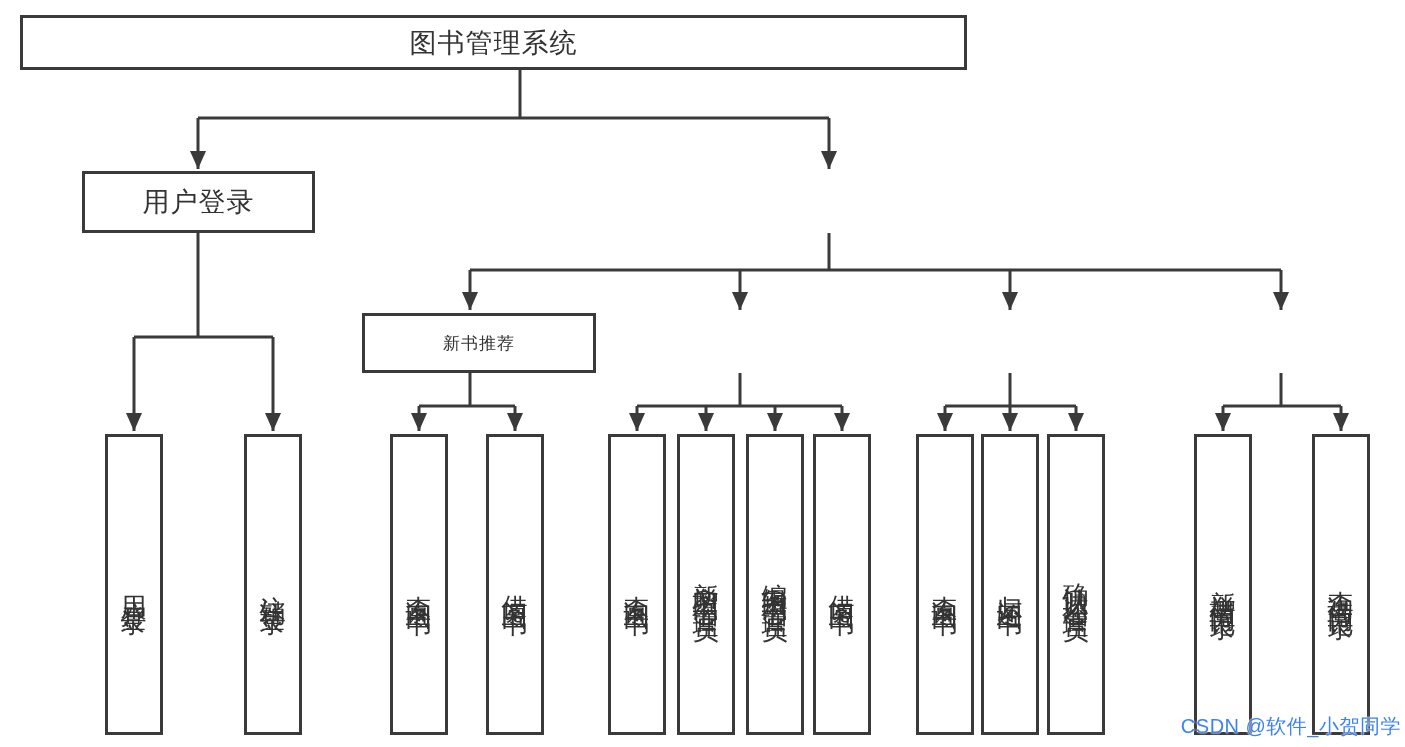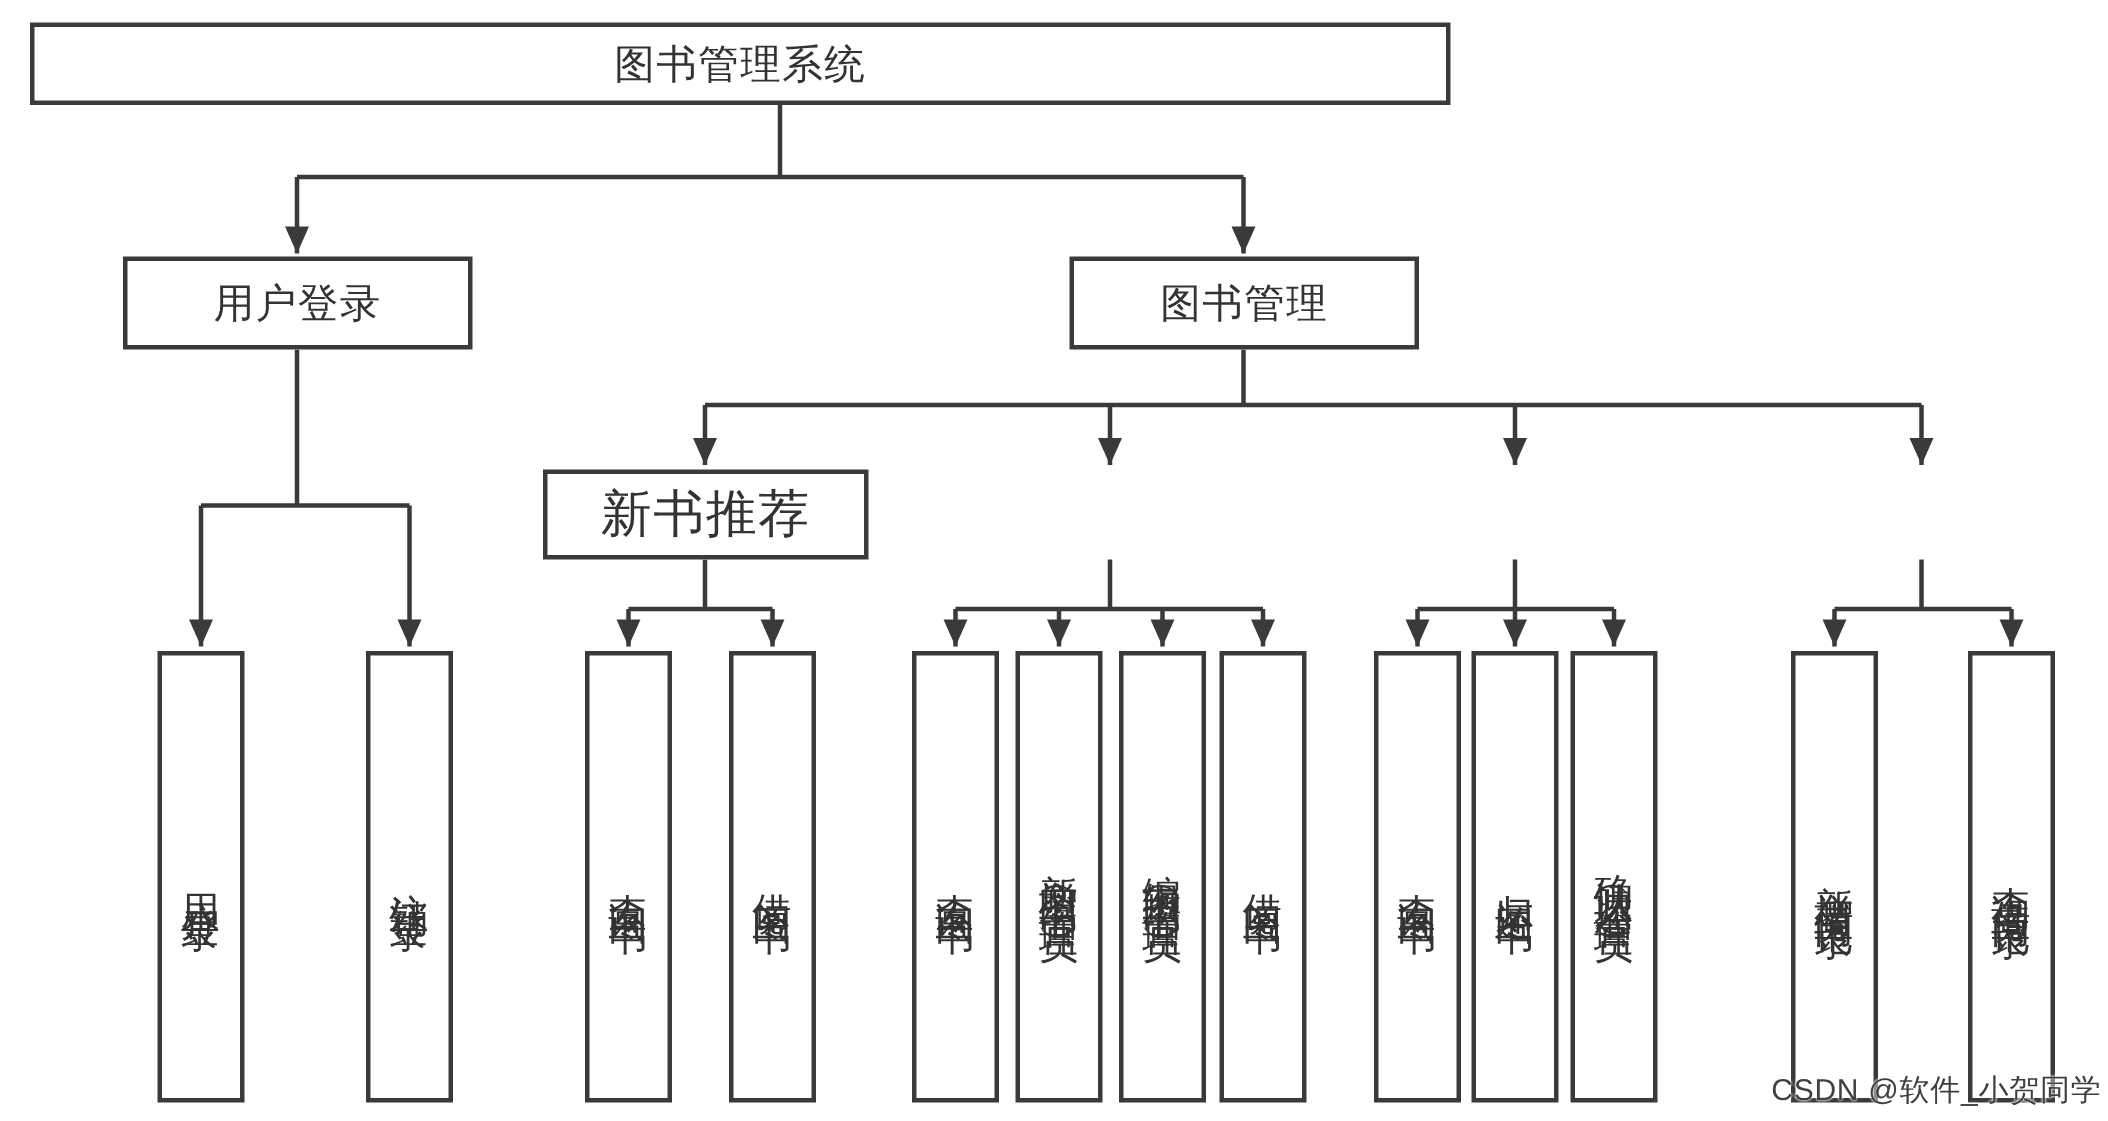--- a/index.html
+++ b/index.html
@@ -25,40 +25,40 @@
     border: 3px solid #3a3a3a;
     display: flex;
     align-items: center;
     justify-content: center;
     font-size: 27px;
     letter-spacing: 1px;
     color: #333333;
     white-space: nowrap;
   }
   .lvl2 { top: 171px; width: 233px; height: 62px; }
-  .lvl3 { top: 313px; width: 217px; height: 60px; font-size: 34px; }
+  .lvl3 { top: 313px; width: 234px; height: 60px; font-size: 17px; }
   .leaf {
     top: 434px;
     width: 58px;
     height: 301px;
     border-width: 3px;
     writing-mode: vertical-rl;
     text-orientation: mixed;
     font-size: 26px;
     letter-spacing: 5px;
     line-height: 1;
     white-space: normal;
   }
   .watermark {
     position: absolute;
     top: 713px;
     right: 4px;
     font-size: 20px;
     letter-spacing: 0.5px;
-    color: #404040;
+    color: #3b82f6;
     text-shadow: 0 0 2px #ffffff, 0 0 2px #ffffff;
     z-index: 5;
   }
 </style>
 </head>
 <body>
 
 <div id="stage">
 
   <svg id="wires" width="1405" height="747" viewBox="0 0 1405 747" xmlns="http://www.w3.org/2000/svg">
@@ -107,21 +107,20 @@
       <path d="M1281 373 V406"></path>
       <path d="M1223 406 H1341"></path>
       <path d="M1223 406 V431" marker-end="url(#ah)"></path>
       <path d="M1341 406 V431" marker-end="url(#ah)"></path>
     </g>
   </svg>
 
   <div class="box" style="left:20px; top:15px; width:947px; height:55px;">图书管理系统</div>
 
   <div class="box lvl2" style="left:82px;">用户登录</div>
-  <div class="box lvl2" style="left:713px;">图书管理</div>
 
   <div class="box lvl3" style="left:362px;">新书推荐</div>
 
   <div class="box leaf" style="left:105px;">用户登录</div>
   <div class="box leaf" style="left:244px;">注销登录</div>
 
   <div class="box leaf" style="left:390px;">查询图书</div>
   <div class="box leaf" style="left:486px;">借阅图书</div>
 
   <div class="box leaf" style="left:608px;">查询图书</div>

